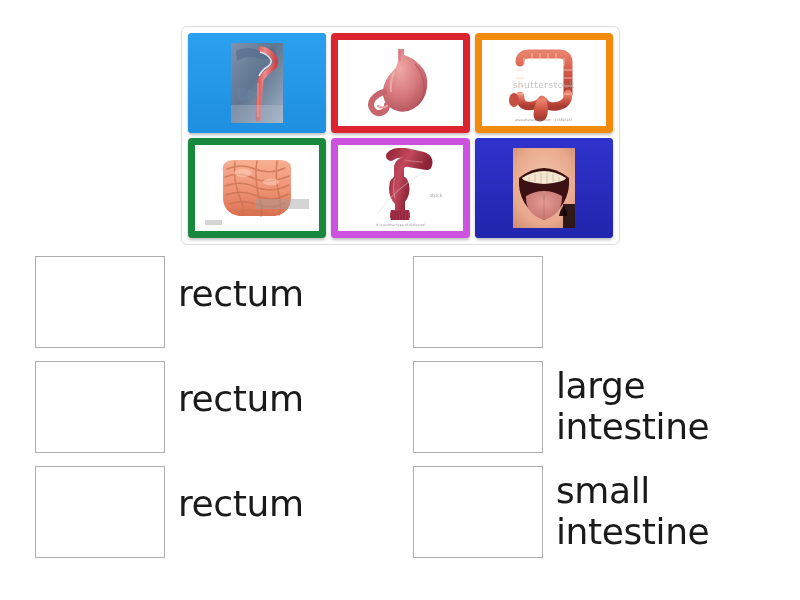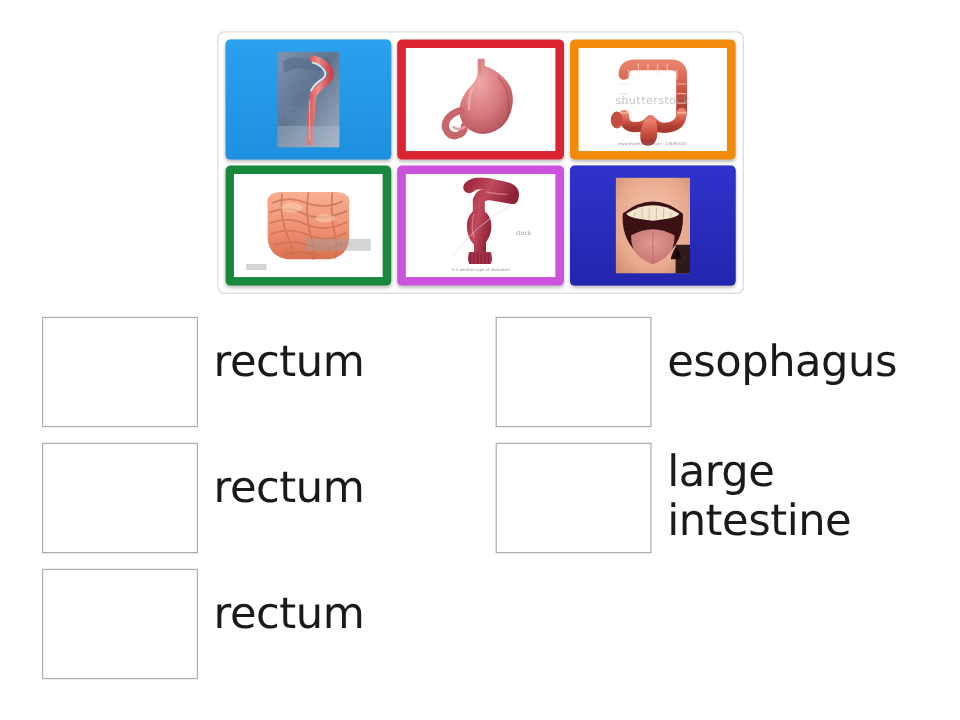--- a/index.html
+++ b/index.html
@@ -79,21 +79,21 @@
   
   #answer-area {
     position: absolute;
     left: 0;
     top: 252px;
     width: 800px;
     height: 340px;
   }
   .answer-col {
     position: absolute;
-    top: 12px;
+    top: 4px;
     width: 380px;
   }
   .col-left  { left: 35px; }
   .col-right { left: 413px; }
 
   .answer-row {
     position: relative;
     height: 105px;
     display: flex;
     align-items: flex-start;
@@ -310,24 +310,27 @@
       <div class="drop-box"></div>
       <div class="answer-label">rectum</div>
     </div>
 
   </div>
 
   <div class="answer-col col-right">
 
     <div class="answer-row">
       <div class="drop-box"></div>
-      <div class="answer-label">esophagus</div>
     </div>
 
     <div class="answer-row">
       <div class="drop-box"></div>
       <div class="answer-label two-line">large intestine</div>
     </div>
 
+    <div class="answer-row">
+      <div class="drop-box"></div>
+      <div class="answer-label two-line">small intestine</div>
+    </div>
 
   </div>
 
 </div>
 
 </body></html>

